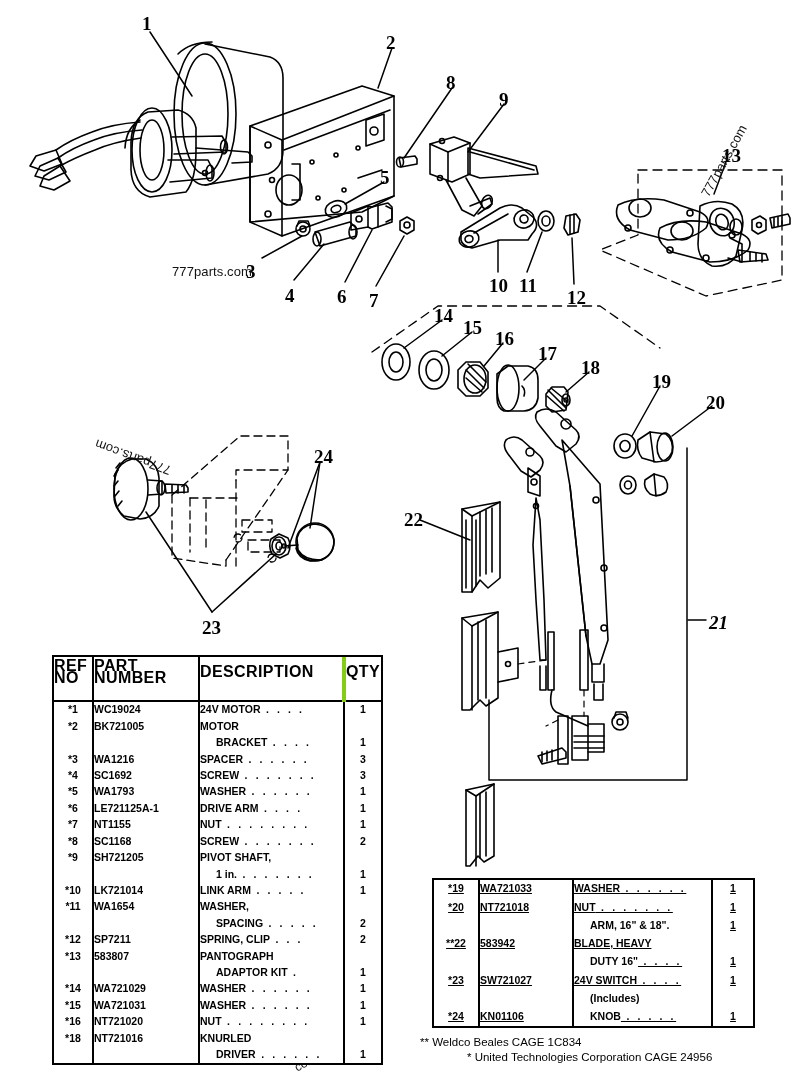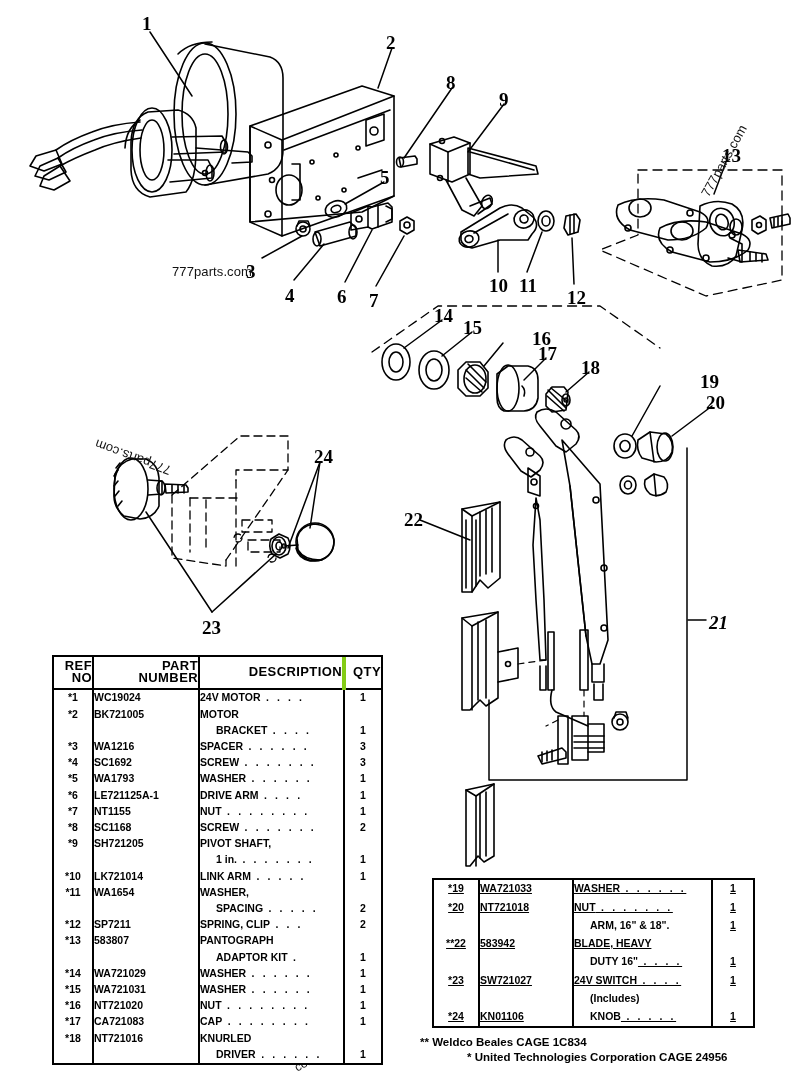--- a/index.html
+++ b/index.html
@@ -69,24 +69,24 @@
   .parts-table th, .parts-table td {
     font-family: "Liberation Sans", sans-serif;
     font-weight: bold;
     font-size: 10.5px;
     padding: 0;
     vertical-align: middle;
     color: #000;
   }
   .parts-table thead th {
     border-bottom: 2.5px solid #000;
-    text-align: right;
+    text-align: left;
     line-height: 12px;
-    padding: 3px 0 4px 0;
-    font-size: 13px;
+    padding: 3px 0 16px 0;
+    font-size: 16px;
     letter-spacing: .4px;
   }
   .parts-table .col-ref   { border-right: 2px solid #000; }
   .parts-table .col-part  { border-right: 2px solid #000; }
   .parts-table .col-desc  { border-right: 4px solid #84cc16; }
 
   .parts-table tbody td {
     line-height: 15.6px;
     height: 15.6px;
   }
@@ -453,24 +453,24 @@
       <div class="callout" style="left: 337px; top: 287px;">6</div>
       <div class="callout" style="left: 369px; top: 291px;">7</div>
       <div class="callout" style="left: 446px; top: 73px;">8</div>
       <div class="callout" style="left: 499px; top: 90px;">9</div>
       <div class="callout" style="left: 489px; top: 276px;">10</div>
       <div class="callout" style="left: 519px; top: 276px;">11</div>
       <div class="callout" style="left: 567px; top: 288px;">12</div>
       <div class="callout" style="left: 722px; top: 146px;">13</div>
       <div class="callout" style="left: 434px; top: 306px;">14</div>
       <div class="callout" style="left: 463px; top: 318px;">15</div>
-      <div class="callout" style="left: 495px; top: 329px; margin-left: 37px;">16</div>
+      <div class="callout" style="left: 495px; top: 329px;">16</div>
       <div class="callout" style="left: 538px; top: 344px;">17</div>
       <div class="callout" style="left: 581px; top: 358px;">18</div>
-      <div class="callout" style="left: 652px; top: 372px; margin-left: 48px;">19</div>
+      <div class="callout" style="left: 652px; top: 372px;">19</div>
       <div class="callout" style="left: 706px; top: 393px;">20</div>
       <div class="callout" style="left: 709px; top: 613px; font-style: italic;">21</div>
       <div class="callout" style="left: 404px; top: 510px;">22</div>
       <div class="callout" style="left: 202px; top: 618px;">23</div>
       <div class="callout" style="left: 314px; top: 447px;">24</div>
     </div>
 
   <div id="watermarks">
       <div class="wm" style="left: 172px; top: 264px;">777parts.com</div>
       <div class="wm rot-a" style="left: 698px; top: 192px;">777parts.com</div>
@@ -609,26 +609,20 @@
             <td class="c-desc"><span class="">WASHER</span><span class="dots"> . . . . . .</span></td>
             <td class="c-qty">1</td>
           </tr>
           <tr>
             <td class="c-ref">*16</td>
             <td class="c-part">NT721020</td>
             <td class="c-desc"><span class="">NUT</span><span class="dots"> . . . . . . . .</span></td>
             <td class="c-qty">1</td>
           </tr>
           <tr>
-            <td class="c-ref">*17</td>
-            <td class="c-part">CA721083</td>
-            <td class="c-desc"><span class="">CAP</span><span class="dots"> . . . . . . . .</span></td>
-            <td class="c-qty">1</td>
-          </tr>
-          <tr>
             <td class="c-ref">*18</td>
             <td class="c-part">NT721016</td>
             <td class="c-desc"><span class="">KNURLED</span></td>
             <td class="c-qty"></td>
           </tr>
           <tr>
             <td class="c-ref"></td>
             <td class="c-part"></td>
             <td class="c-desc"><span class="ind">DRIVER</span><span class="dots"> . . . . . .</span></td>
             <td class="c-qty">1</td>
@@ -685,18 +679,18 @@
           <tr>
             <td class="c-ref">*24</td>
             <td class="c-part">KN01106</td>
             <td class="c-desc"><span class="ind2">KNOB</span><span class="dots"> . . . . .</span></td>
             <td class="c-qty">1</td>
           </tr>
         </tbody>
     </table>
   </div>
 
-  <div class="footnotes" id="footnotes" style="left: 420px; top: 1035px; font-weight: bold;">
+  <div class="footnotes" id="footnotes" style="left: 420px; top: 1035px;">
     <div>** Weldco Beales CAGE 1C834</div>
     <div class="fn-indent">* United Technologies Corporation CAGE 24956</div>
   </div>
 
 </div>
 
 </body></html>

